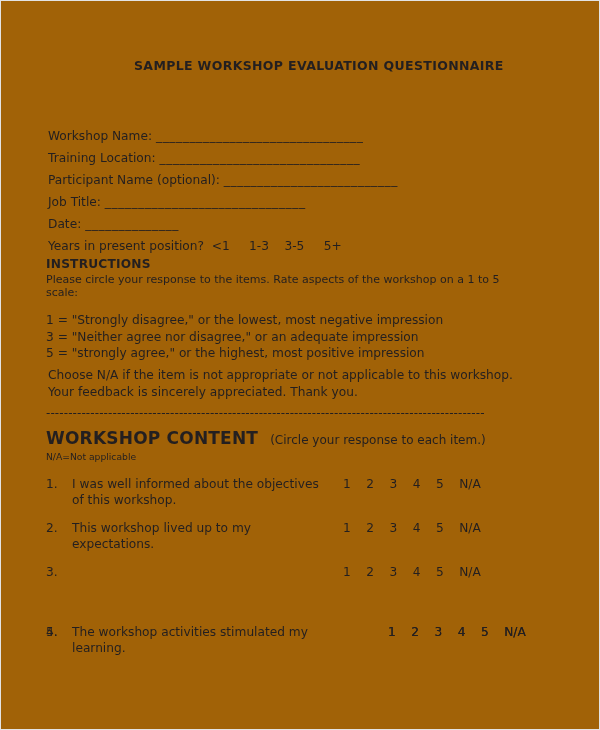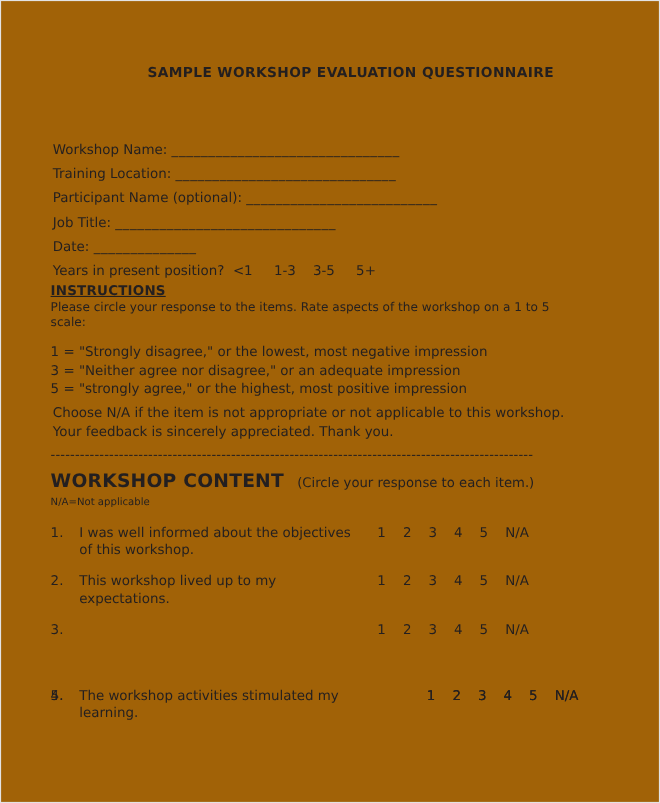--- a/index.html
+++ b/index.html
@@ -51,21 +51,20 @@
     white-space: pre;
   }
   .years-opts { }
   .instructions-head {
     position: absolute;
     left: 45px;
     top: 256px;
     font-size: 12.2px;
     font-weight: bold;
     letter-spacing: 0.2px;
-    text-decoration: underline;
   }
   .instructions-body {
     position: absolute;
     left: 45px;
     top: 272px;
     width: 487px;
     font-size: 11px;
     line-height: 13px;
   }
   .scale-list {

